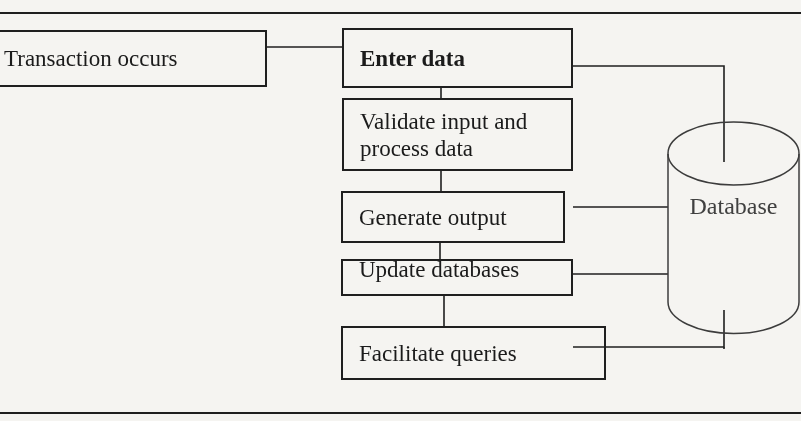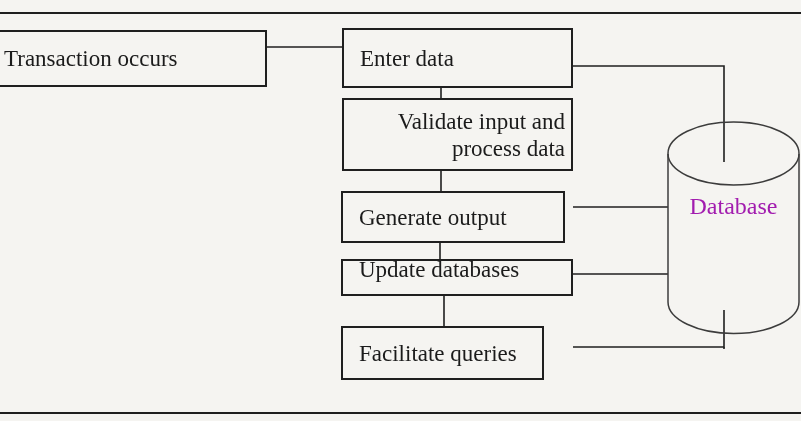--- a/index.html
+++ b/index.html
@@ -34,34 +34,34 @@
     line-height: 27px;
     letter-spacing: 0px;
   }
   .node .lbl {
     display: block;
     padding-left: 16px;
     padding-right: 6px;
   }
   #node-transaction { left: -8px; top: 30px; width: 275px; height: 57px; }
   #node-transaction .lbl { padding-left: 10px; }
-  #node-enter    { left: 342px; top: 28px;  width: 231px; height: 60px; }
-  #node-validate { left: 342px; top: 98px;  width: 231px; height: 73px; text-align: right; }
+  #node-enter    { left: 342px; top: 28px;  width: 231px; height: 60px; font-weight: bold; }
+  #node-validate { left: 342px; top: 98px;  width: 231px; height: 73px; }
   #node-generate { left: 341px; top: 191px; width: 224px; height: 52px; }
   #node-update   { left: 341px; top: 259px; width: 232px; height: 37px;
                    align-items: flex-end; }
   #node-update .lbl { padding-bottom: 11px; }
-  #node-facilitate { left: 341px; top: 326px; width: 203px; height: 54px; }
+  #node-facilitate { left: 341px; top: 326px; width: 265px; height: 54px; }
   #db-label {
     position: absolute;
     left: 668px;
     top: 192px;
     width: 131px;
     text-align: center;
-    color: #a21caf;
+    color: #404040;
     font-size: 24px;
     line-height: 28px;
   }
 </style>
 </head>
 <body>
 
 <div id="canvas">
 
   <svg id="wires" viewBox="0 0 801 421" xmlns="http://www.w3.org/2000/svg">

